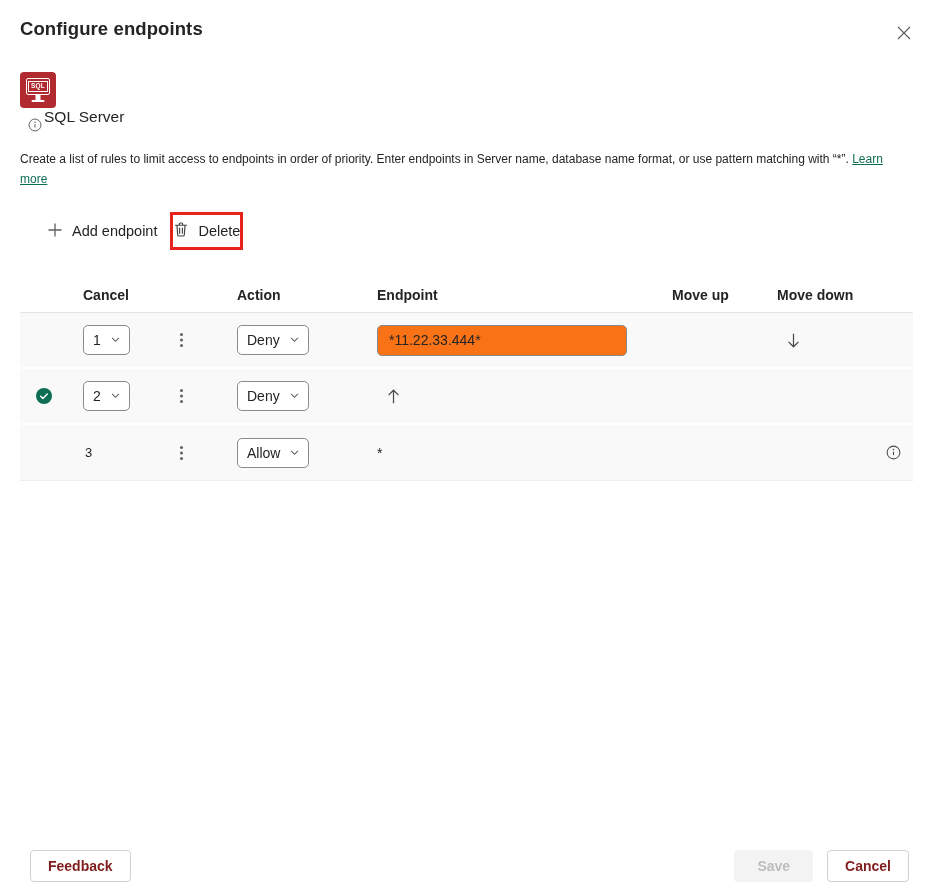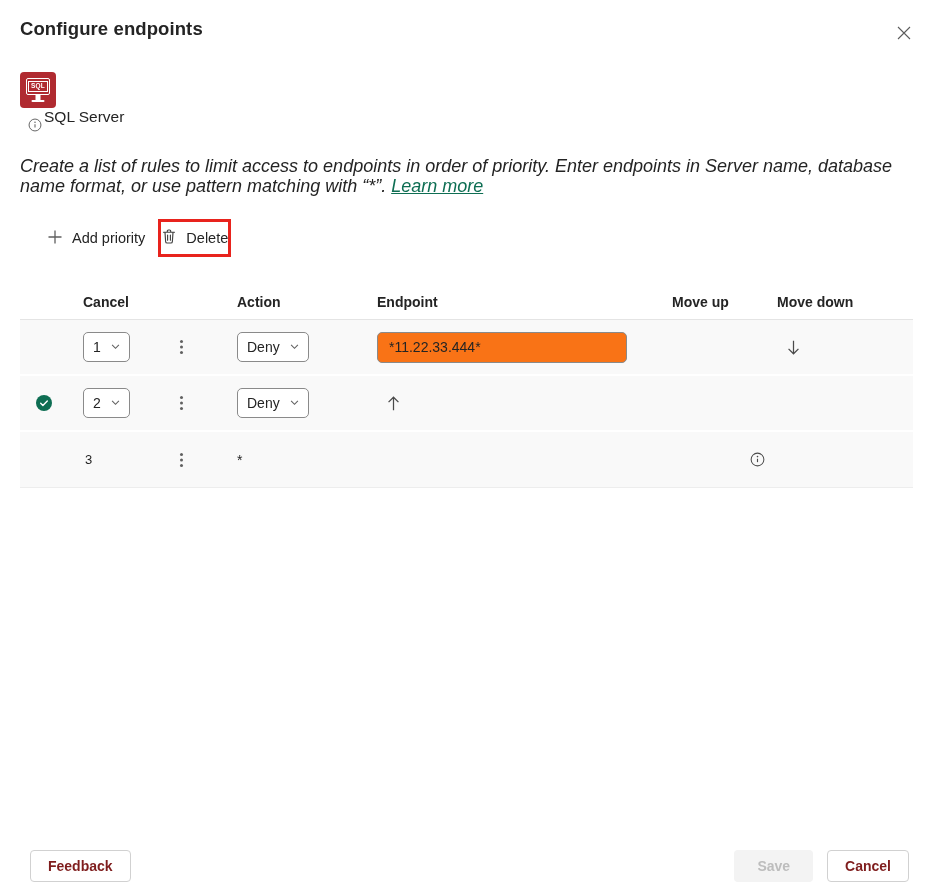--- a/index.html
+++ b/index.html
@@ -22,21 +22,21 @@
   .resource { margin-top: 26px; display: flex; align-items: flex-start; flex-direction: column; }
   .sql-icon { width: 36px; height: 36px; background: #b02a30; border-radius: 4px; position: relative; flex: none; }
   .sql-monitor { position: absolute; left: 6px; top: 6px; width: 24px; height: 16.5px; border: 1.6px solid #fff; border-radius: 2px; display: flex; align-items: center; justify-content: center; }
   .sql-label { border: 1.2px solid #fff; color: #fff; font-size: 6.5px; font-weight: 700; padding: 0.5px 2px; line-height: 1.3; letter-spacing: .2px; }
   .sql-stand { position: absolute; left: 50%; transform: translateX(-50%); top: 22.5px; width: 5px; height: 5px; background: #fff; }
   .sql-base { position: absolute; left: 50%; transform: translateX(-50%); top: 27.5px; width: 13px; height: 2.6px; background: #fff; border-radius: 1px; }
   .resource-name { margin-left: 24px; font-size: 15.5px; }
   .resource-info { margin-left: 8px; margin-top: -8px; line-height: 0; }
 
   
-  .desc { margin-top: 24px; font-size: 18px; line-height: 20px; max-width: 895px; color: #242424; font-style: italic; }
+  .desc { margin-top: 17px; font-size: 12px; line-height: 20px; max-width: 895px; color: #242424; }
   .learn-more { color: #0e6e53; text-decoration: underline; cursor: pointer; }
 
   
   .toolbar { margin-top: 21px; margin-left: 27px; display: flex; align-items: center; height: 42px; }
   .tb-btn { display: inline-flex; align-items: center; gap: 9px; background: none; border: none; font-family: inherit; font-size: 14.5px; color: #242424; cursor: pointer; line-height: 1; }
   .delete-highlight { margin-left: 13px; border: 3px solid #e8231d; padding: 6px 0; display: inline-flex; }
 
   
   .table { margin-top: 25px; }
   .grid-row { display: grid; grid-template-columns: 63px 154px 140px 295px 105px 1fr; align-items: center; }
@@ -101,21 +101,21 @@
     <span>Create a list of rules to limit access to endpoints in order of priority. Enter endpoints in Server name, database name format, or use pattern matching with “*”. </span><a class="learn-more">Learn more</a>
   </div>
 
   <div class="toolbar">
     <button class="tb-btn">
       <span>
         <svg width="16" height="16" viewBox="0 0 16 16">
             <path d="M8 1.5v13M1.5 8h13" stroke="#5f5f5f" stroke-width="1.3" fill="none"></path>
           </svg>
       </span>
-      <span>Add priority</span>
+      <span>Add endpoint</span>
     </button>
     <div class="delete-highlight">
       <button class="tb-btn">
         <span>
           <svg width="16" height="17" viewBox="0 0 16 17">
               <path d="M2.5 4.2h11M6.3 4V3c0-.55.45-1 1-1h1.4c.55 0 1 .45 1 1v1M4 4.4l.65 9.3c.05.75.67 1.3 1.42 1.3h3.86c.75 0 1.37-.55 1.42-1.3L12 4.4M6.6 7v5.2M9.4 7v5.2" stroke="#424242" stroke-width="1.15" fill="none" stroke-linecap="round"></path>
             </svg>
         </span>
         <span>Delete</span>
       </button>
@@ -205,20 +205,28 @@
       <div class="cell"></div>
     </div>
 
     <div class="grid-row trow">
       <div class="cell cell-check"></div>
       <div class="cell cell-order">
         <span class="order-text">3</span>
         <span class="kebab"></span>
       </div>
       <div class="cell">
+        <div class="combo">
+          <span>Allow</span>
+          <span><svg width="11" height="11" viewBox="0 0 12 12">
+                <path d="M2.3 4.3L6 8l3.7-3.7" stroke="#616161" stroke-width="1.2" fill="none"></path>
+              </svg></span>
+        </div>
+      </div>
+      <div class="cell">
         <span class="endpoint-star">*</span>
       </div>
       <div class="cell"></div>
       <div class="cell">
         <span class="row-info">
           <svg width="15" height="15" viewBox="0 0 16 16">
               <circle cx="8" cy="8" r="6.8" stroke="#4a4a4a" stroke-width="1.1" fill="none"></circle>
               <path d="M8 7.2v3.6" stroke="#4a4a4a" stroke-width="1.2"></path>
               <circle cx="8" cy="4.9" r="0.85" fill="#4a4a4a"></circle>
             </svg>

